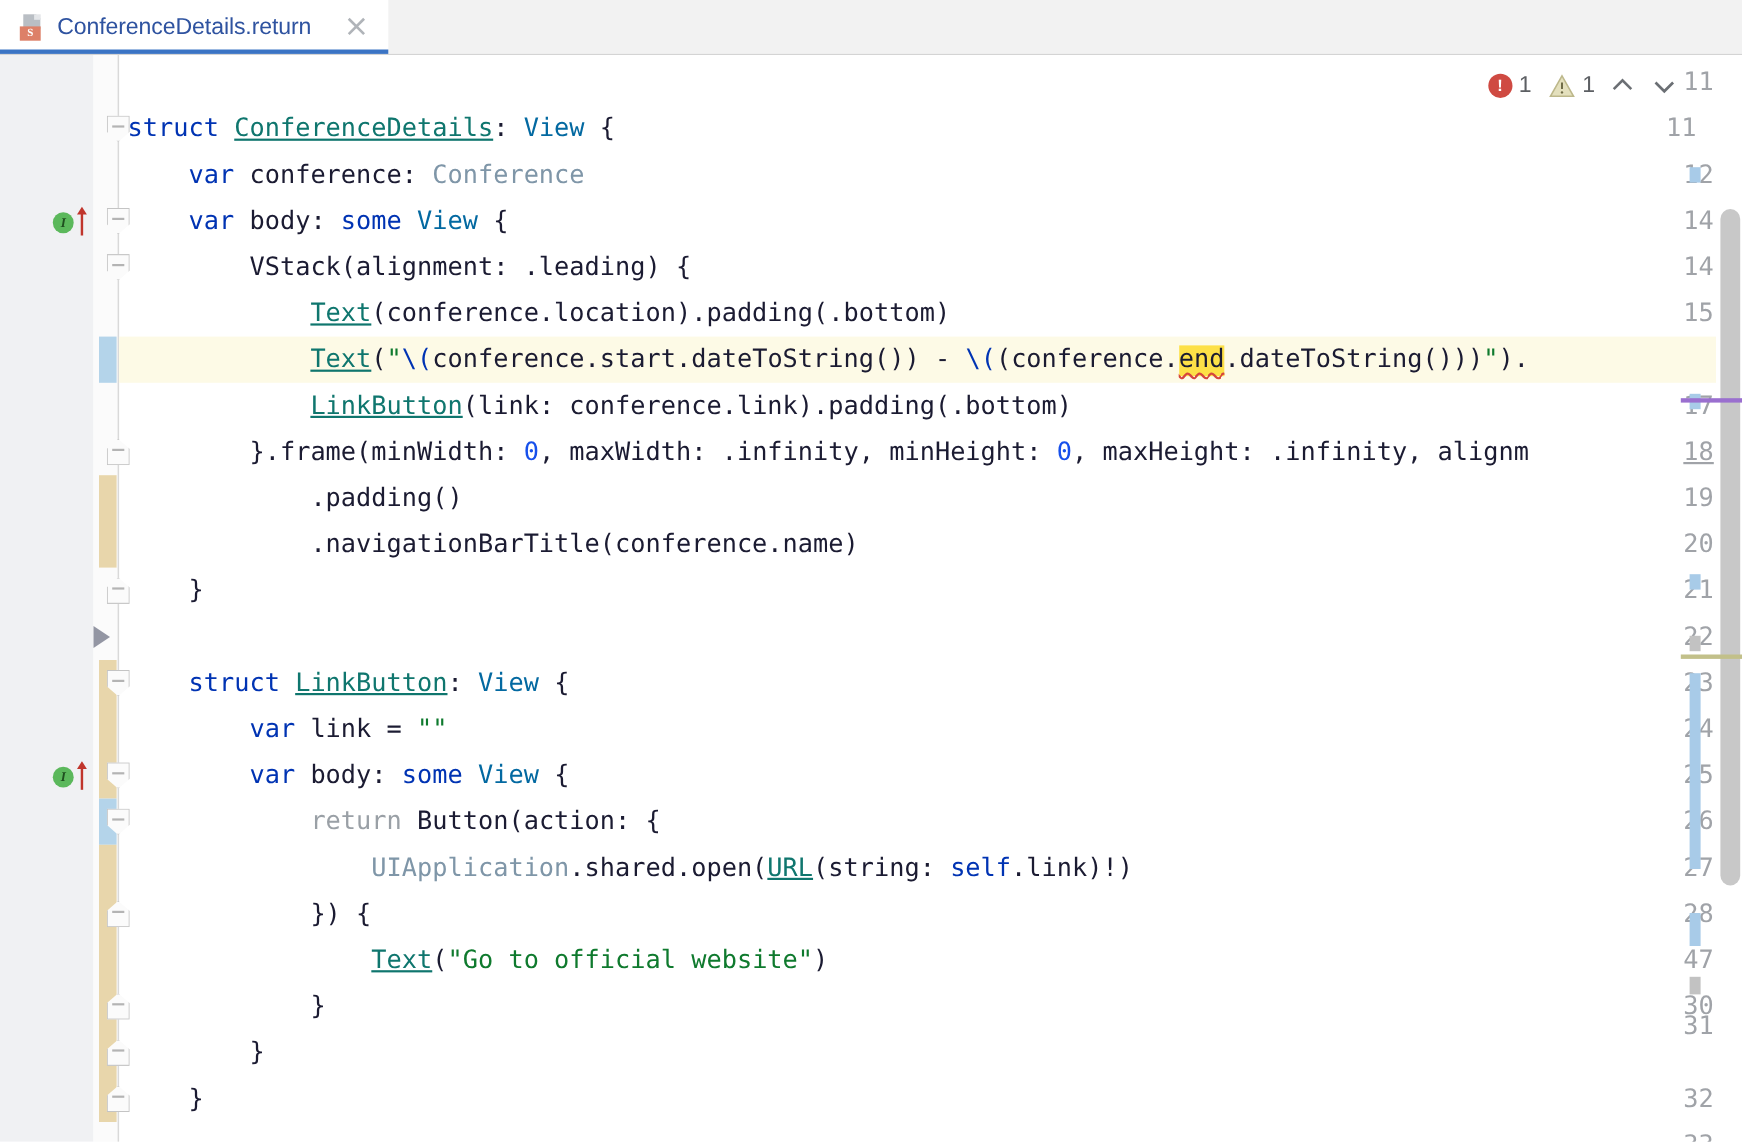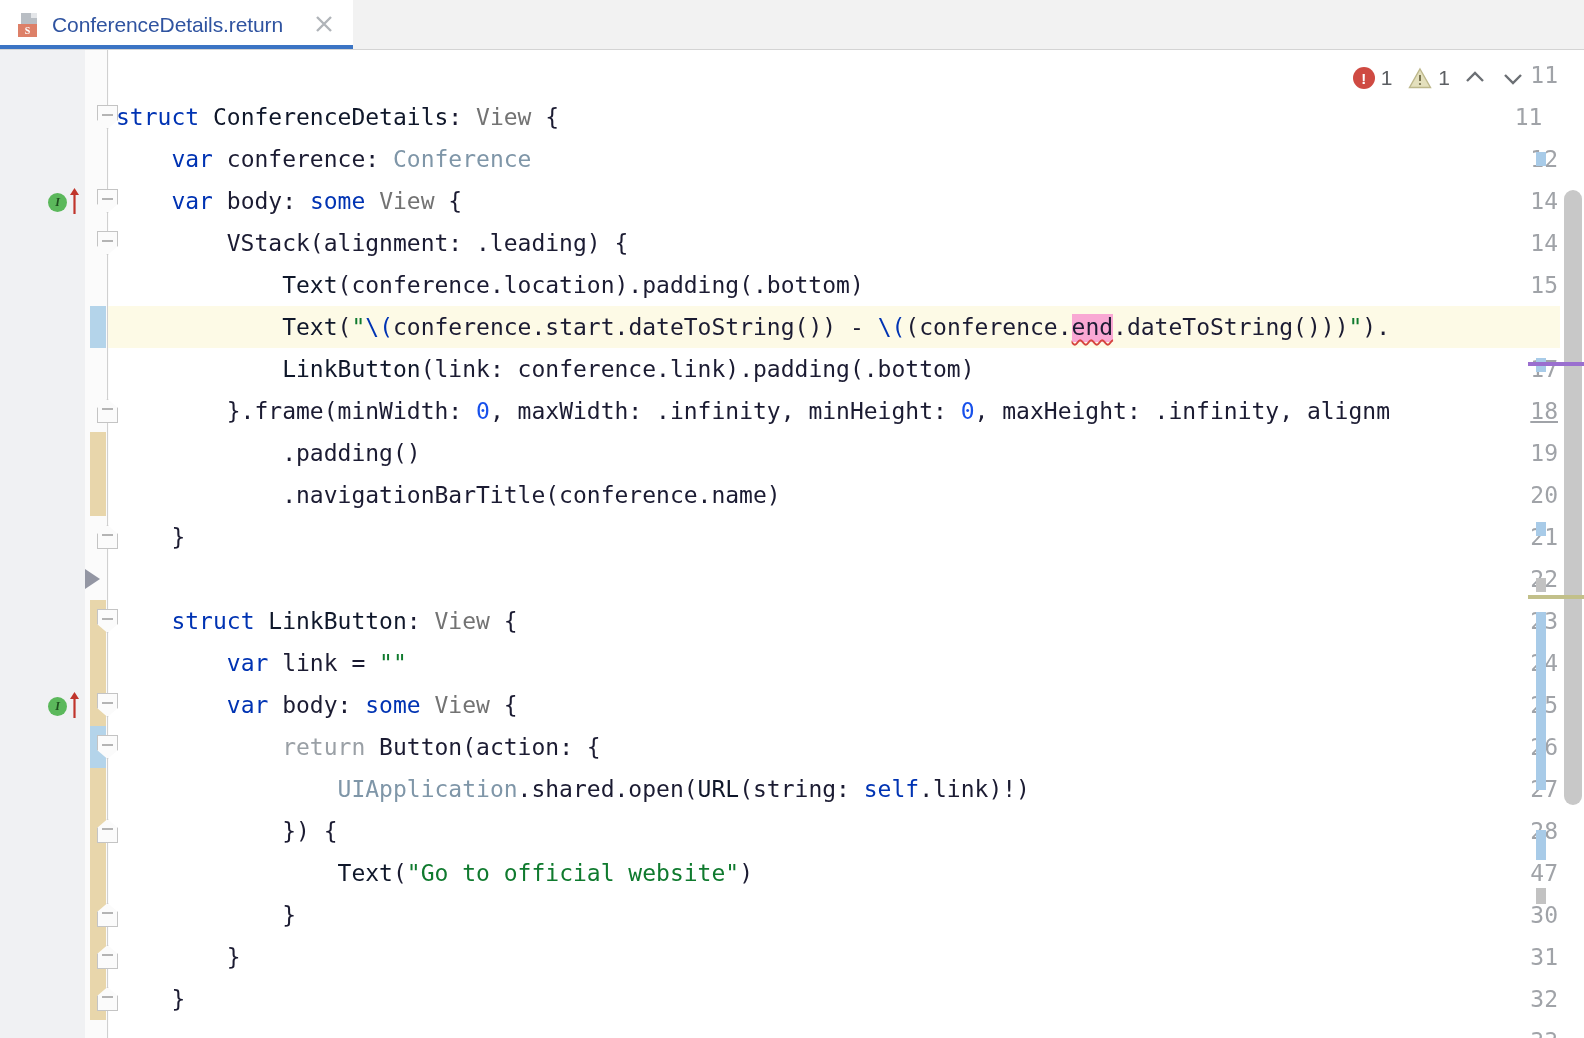--- a/index.html
+++ b/index.html
@@ -226,32 +226,32 @@
   }
   .line.current { background: #fdfae6; }
   .linehl-full {
     position: absolute;
     left: 0; width: 1476px; height: 42px;
     background: #fdfae6;
   }
 
   
   .kw     { color: #0033b3; }
-  .type   { color: #0f172a; }
-  .proto  { color: #737373; }
+  .type   { color: #0f766e; text-decoration: underline; }
+  .proto  { color: #0369a1; }
   .unres  { color: #7f96a8; }
   .str    { color: #0f7a2e; }
   .num    { color: #1750eb; }
   .plain  { color: #1b1b32; }
   .dim    { color: #9aa0a6; }
   .escape { color: #0033b3; }
   .punct  { color: #1b1b32; }
 
   .errtok {
-    background: #f9a8d4;
+    background: #fde047;
     border-bottom: 2px solid transparent;
     text-decoration: underline wavy #d6453d;
     text-decoration-thickness: 1.5px;
     text-underline-offset: 4px;
   }
 
   
   .inspect {
     position: absolute;
     top: 8px;
@@ -368,21 +368,21 @@
       <div class="lnum" style="top: 466px;">21</div>
       <div class="lnum" style="top: 508px;">22</div>
       <div class="lnum" style="top: 550px;">23</div>
       <div class="lnum" style="top: 592px;">24</div>
       <div class="lnum" style="top: 634px;">25</div>
       <div class="lnum" style="top: 676px;">26</div>
       <div class="lnum" style="top: 718px;">27</div>
       <div class="lnum" style="top: 760px;">28</div>
       <div class="lnum" style="top: 802px;">47</div>
       <div class="lnum" style="top: 844px;">30</div>
-      <div class="lnum" style="top: 886px;">31</div>
+      <div class="lnum" style="top: 862px;">31</div>
       <div class="lnum" style="top: 928px;">32</div>
       <div class="lnum" style="top: 970px;">33</div>
     </div>
   <div id="fold-layer">
       <div class="foldmk" style="top: 55px;">
         <span class="hex"></span>
         <span class="bar"></span>
       </div>
       <div class="foldmk" style="top: 139px;">
         <span class="hex"></span>

